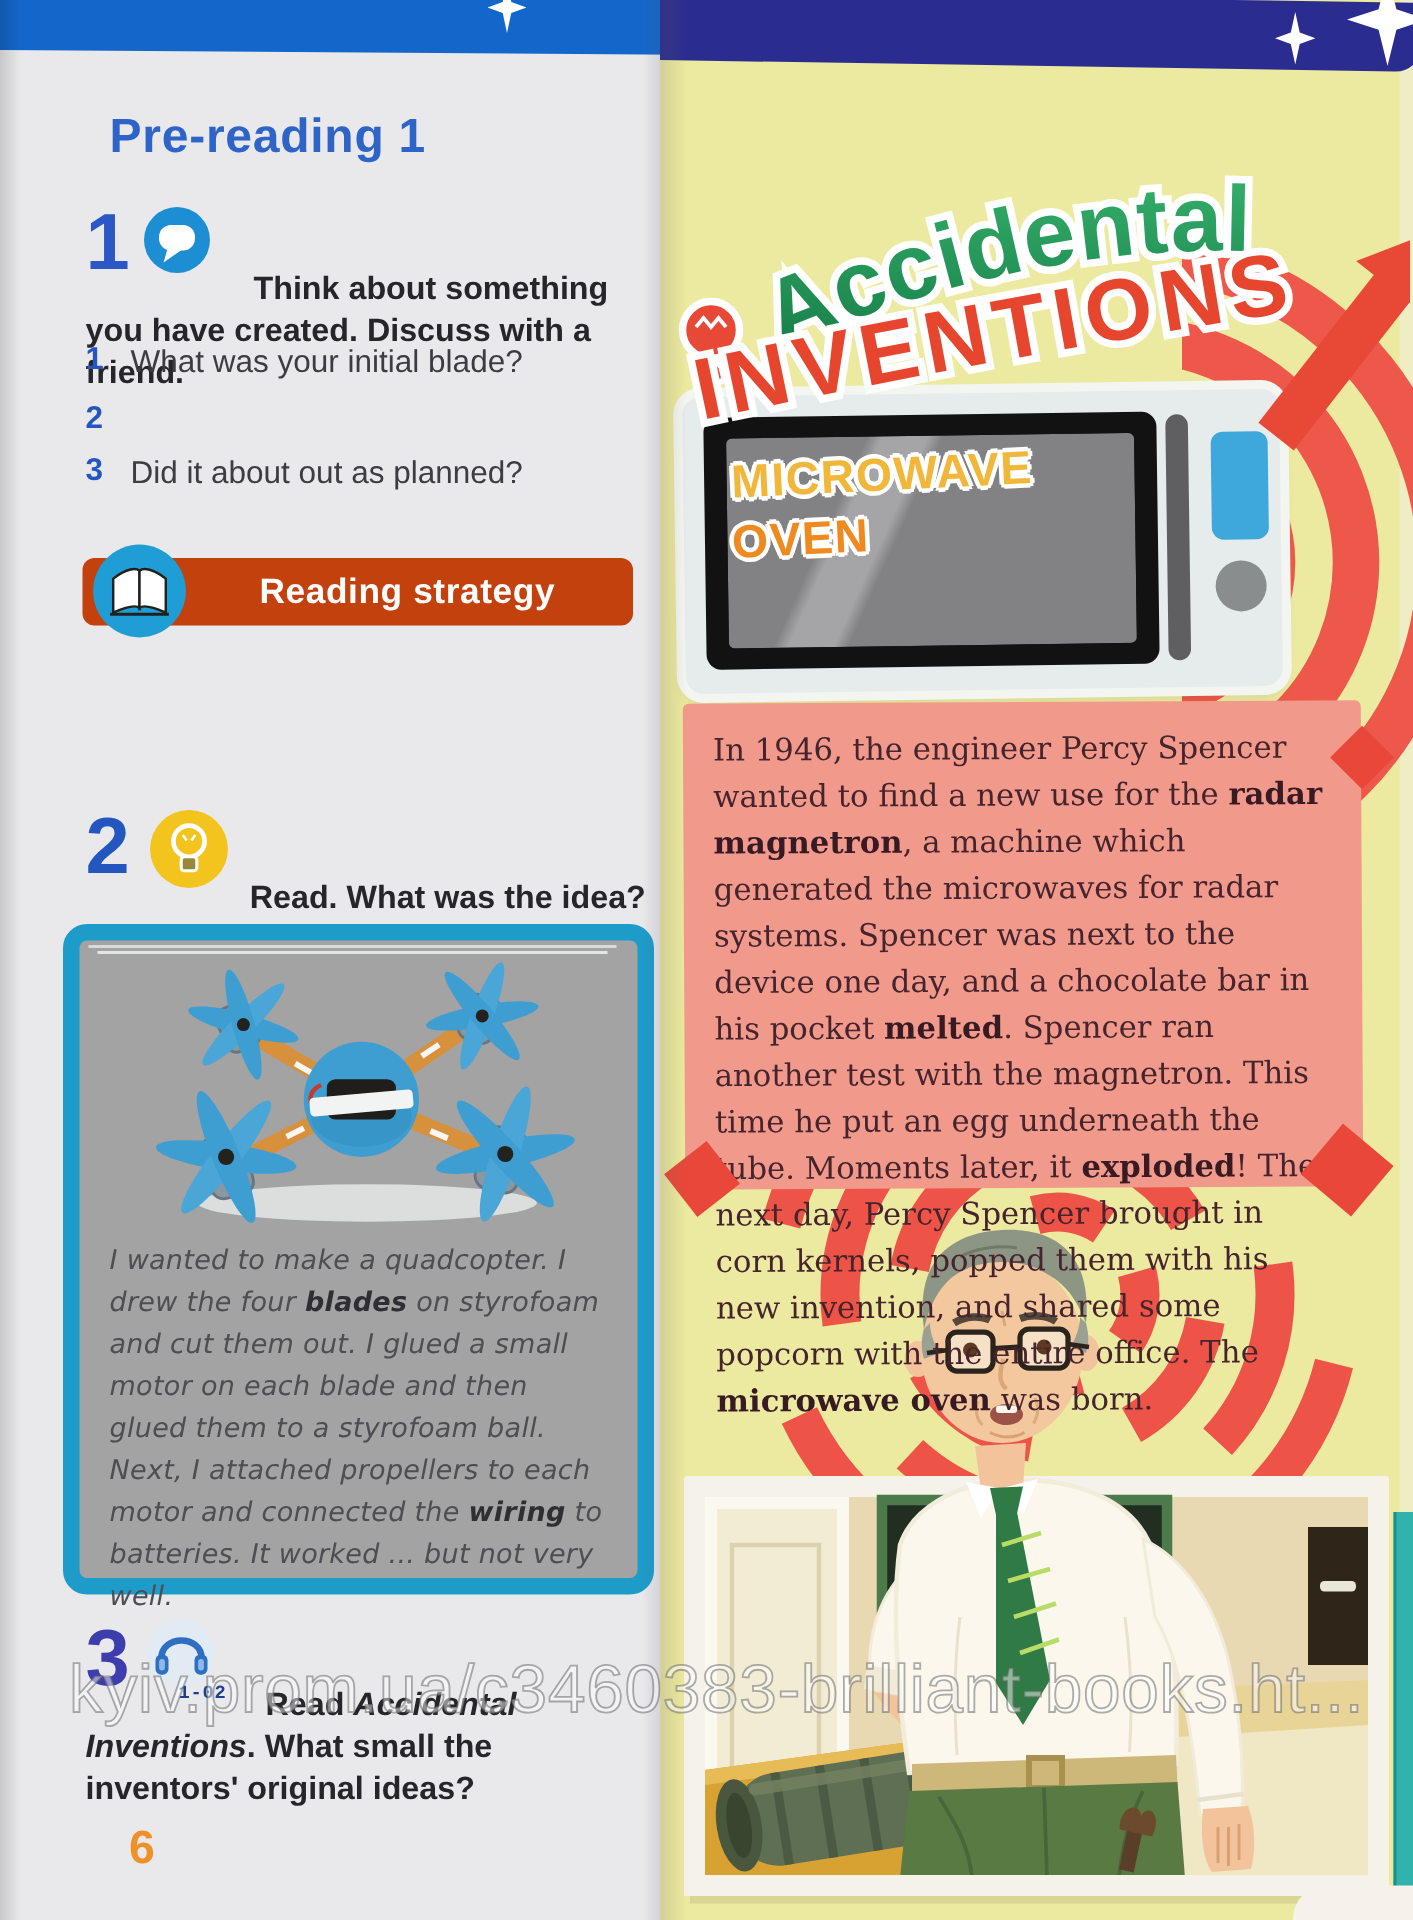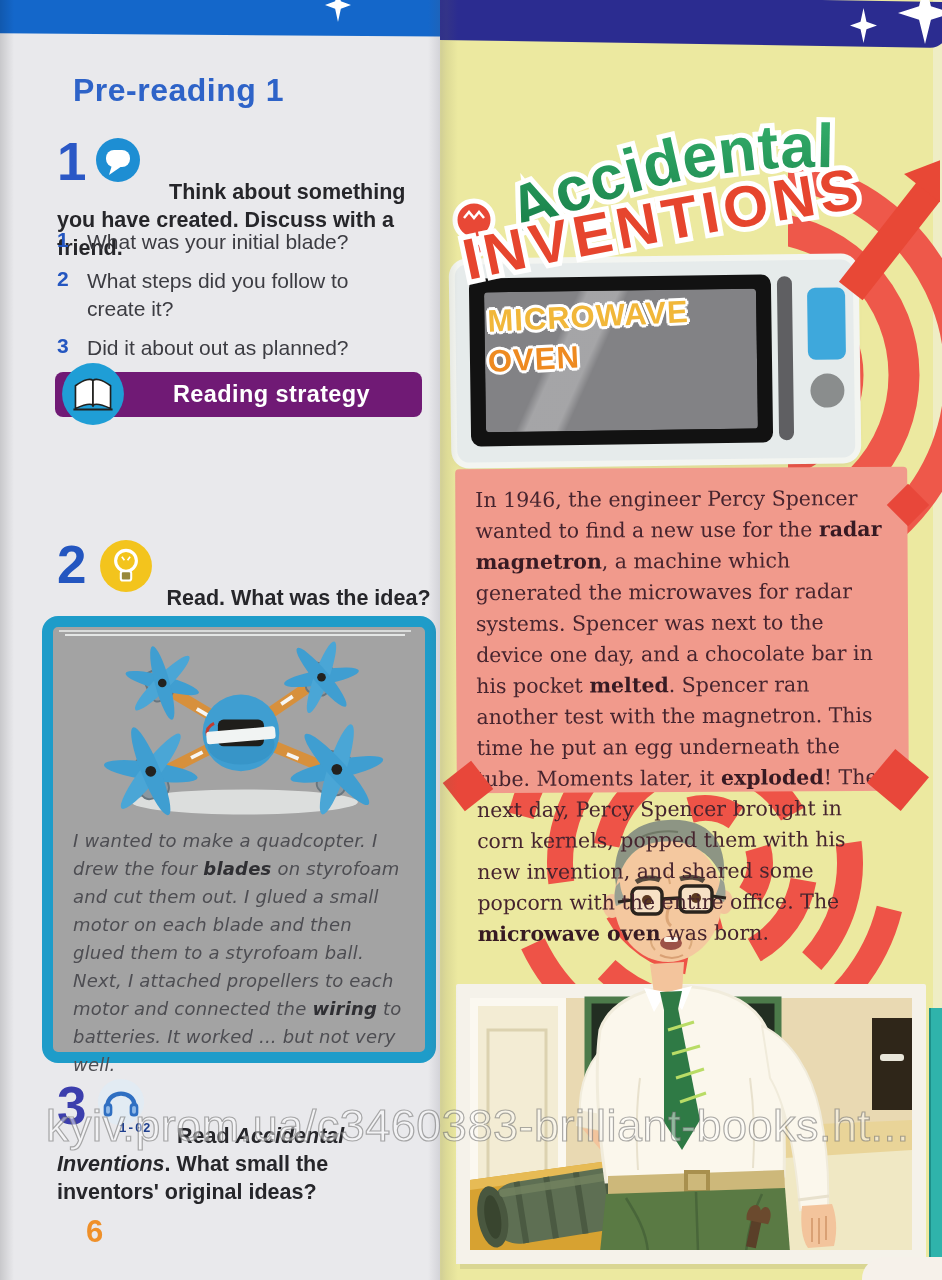--- a/index.html
+++ b/index.html
@@ -25,21 +25,21 @@
   .n1{color:#2b58c6;}.n2{color:#2456c0;}.n3{color:#3c3ead;}
   .act{z-index:6;}
   .act-body{font-size:21.5px;font-weight:bold;color:#26262a;line-height:28px;margin-top:44px;}
   .act-float{float:left;width:112px;height:56px;position:relative;display:flex;align-items:center;gap:9px;}
   .act1{left:57px;top:134px;width:380px;}
   .q-list{left:57px;top:228px;width:350px;z-index:6;}
   .q-row{display:grid;grid-template-columns:30px 1fr;margin-bottom:11px;}
   .q-num{font-weight:bold;color:#2456c0;font-size:21px;}
   .q-text{font-size:21px;color:#3c3c42;line-height:28px;}
 
-  .strat-banner{left:55px;top:372px;width:367px;height:45px;background:#701a75;border-radius:8px;z-index:7;}
+  .strat-banner{left:55px;top:372px;width:367px;height:45px;background:#c2410c;border-radius:8px;z-index:7;}
   .strat-title{position:absolute;left:118px;top:0;height:45px;line-height:45px;color:#fff;font-size:23.5px;font-weight:bold;letter-spacing:0.4px;}
   .strat-icon{left:60px;top:361px;width:66px;height:66px;z-index:8;}
   .strat-box{left:60px;top:417px;width:358px;height:112px;background:#edeef2;border:2px dashed #a9b6c6;border-radius:3px;z-index:6;
     padding:10px 14px;box-sizing:border-box;font-size:20.5px;color:#47474d;line-height:29px;}
 
   .act2{left:57px;top:537px;display:flex;gap:13px;align-items:flex-start;z-index:6;}
   .act2 .lines{margin-top:3px;}
 
   .card{left:42px;top:616px;width:394px;height:447px;border:11px solid #1e9cc9;border-radius:16px;background:#a3a3a3;z-index:6;box-sizing:border-box;}
   .card .sheet{position:absolute;left:6px;top:3px;width:352px;height:0;border-top:2px solid #d9dbda;}
@@ -116,21 +116,20 @@
     <div class="act-body">Think about something you have created. Discuss with a friend.</div>
   </div>
 
   <div class="abs q-list">
     <div class="q-row">
       <span class="q-num">1</span>
       <span class="q-text">What was your initial blade?</span>
     </div>
     <div class="q-row">
       <span class="q-num">2</span>
-      <span class="q-text" style="width:300px;display:inline-block;">What steps did you follow to create it?</span>
     </div>
     <div class="q-row">
       <span class="q-num">3</span>
       <span class="q-text">Did it about out as planned?</span>
     </div>
   </div>
 
   <div class="abs strat-banner">
     <div class="strat-title">Reading strategy</div>
   </div>

